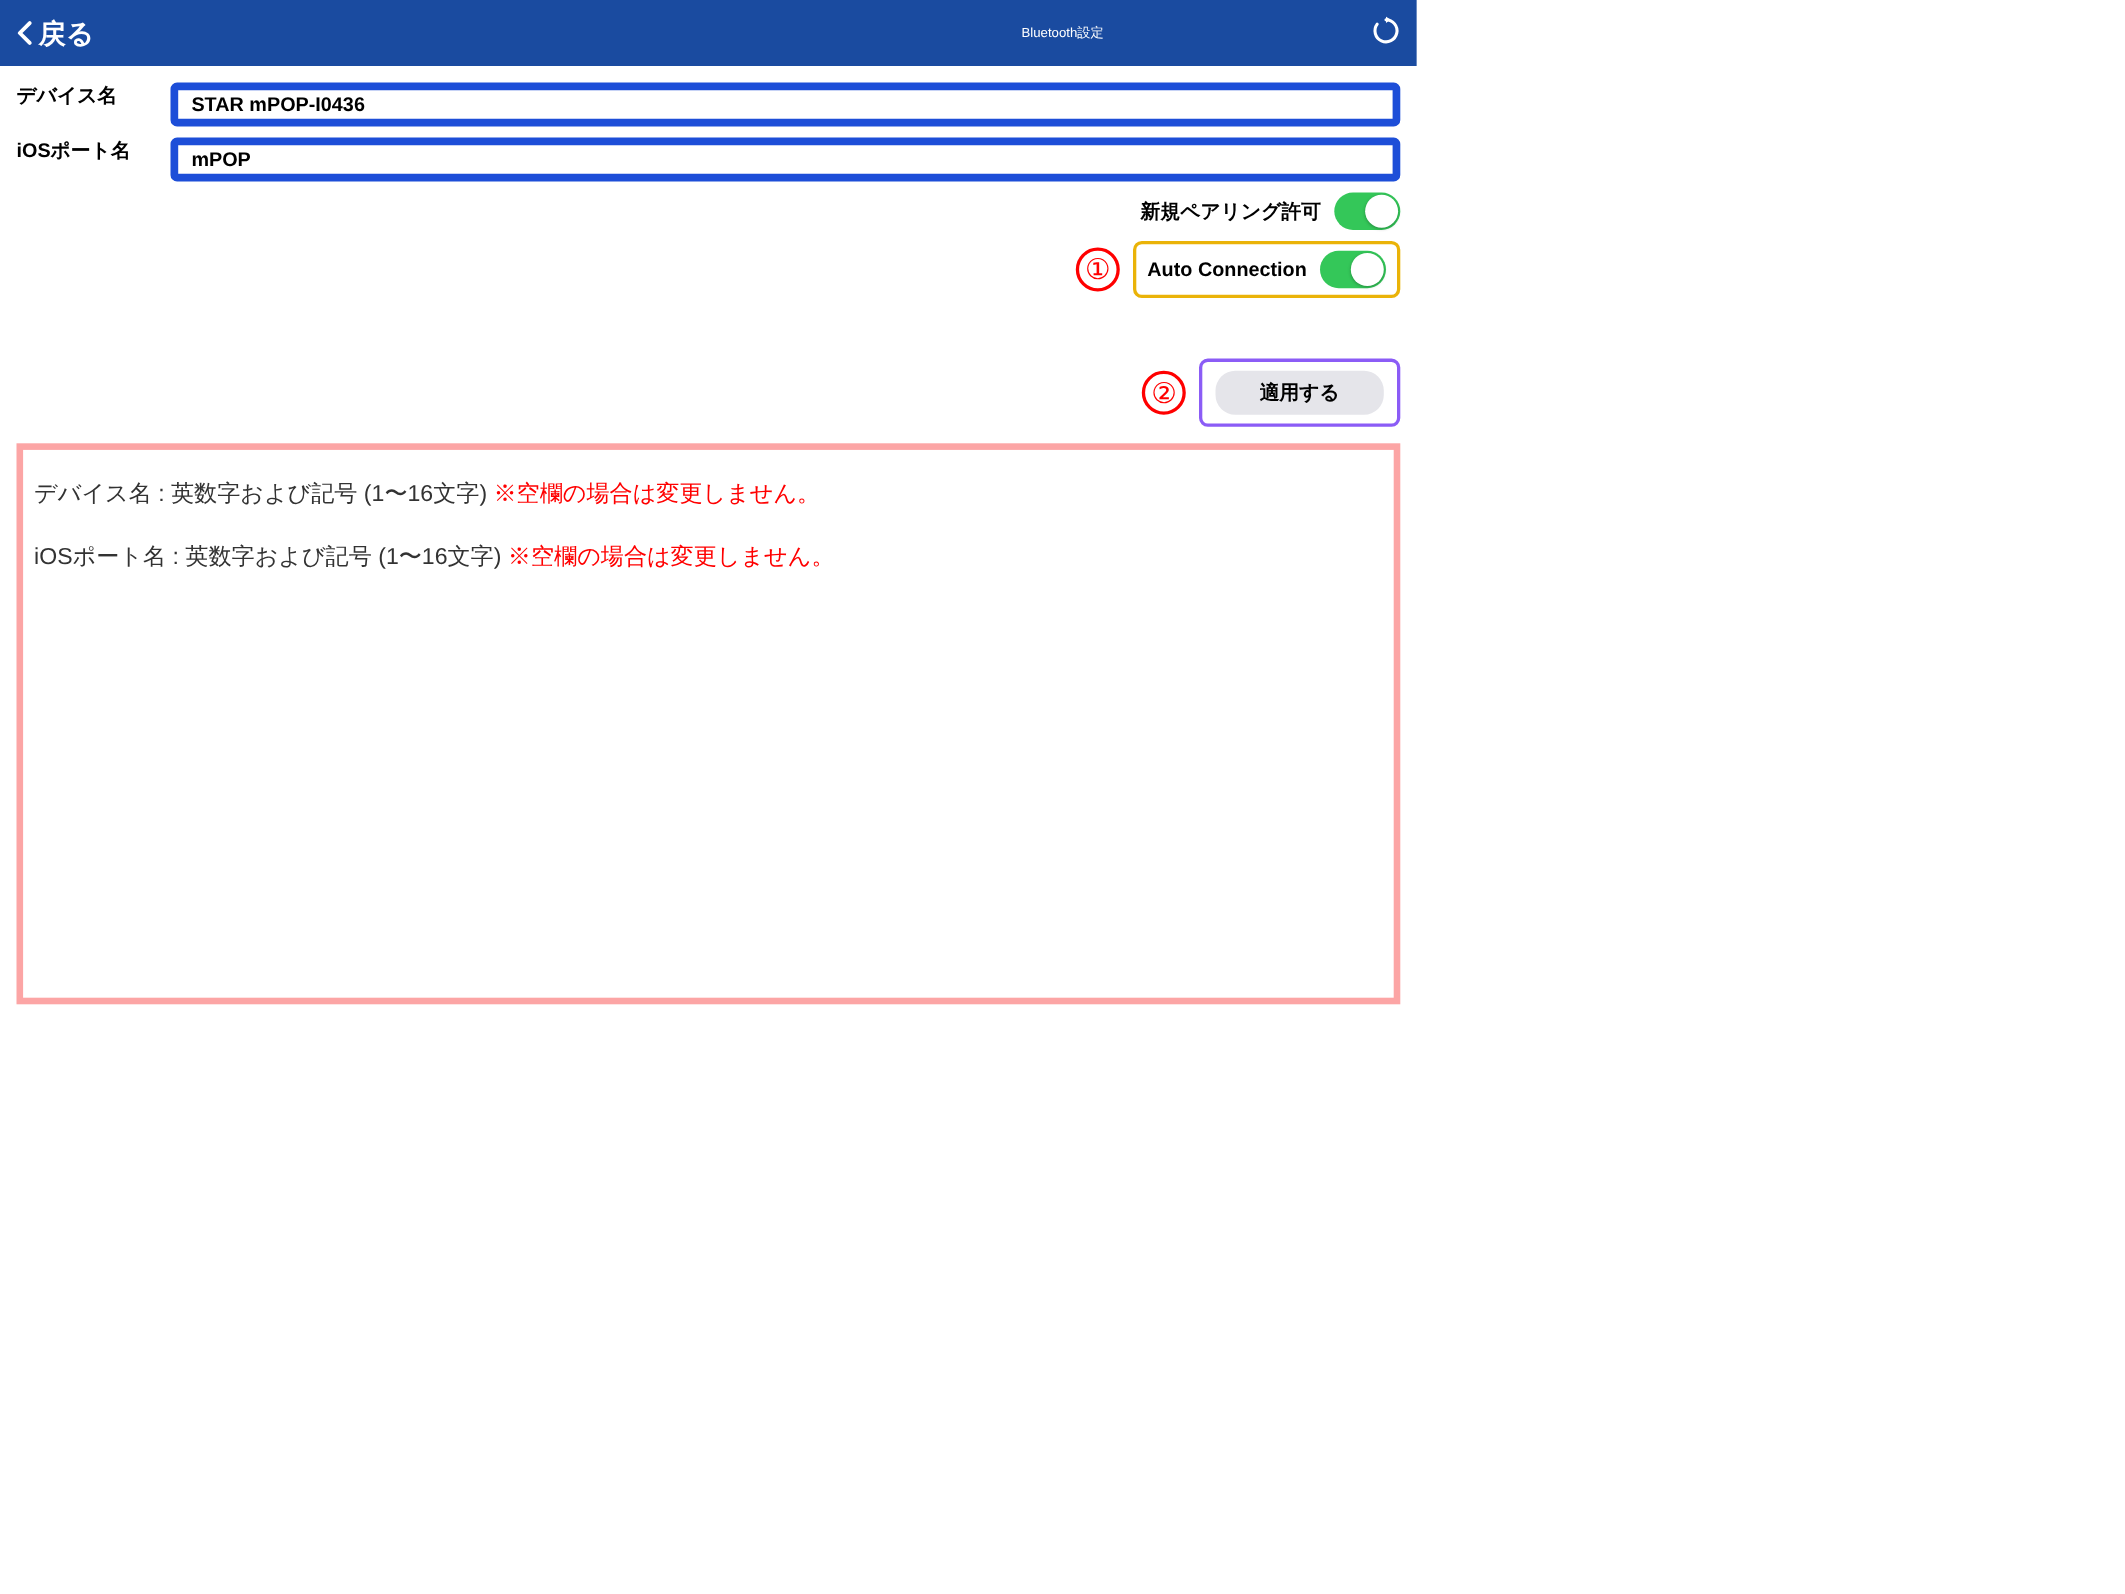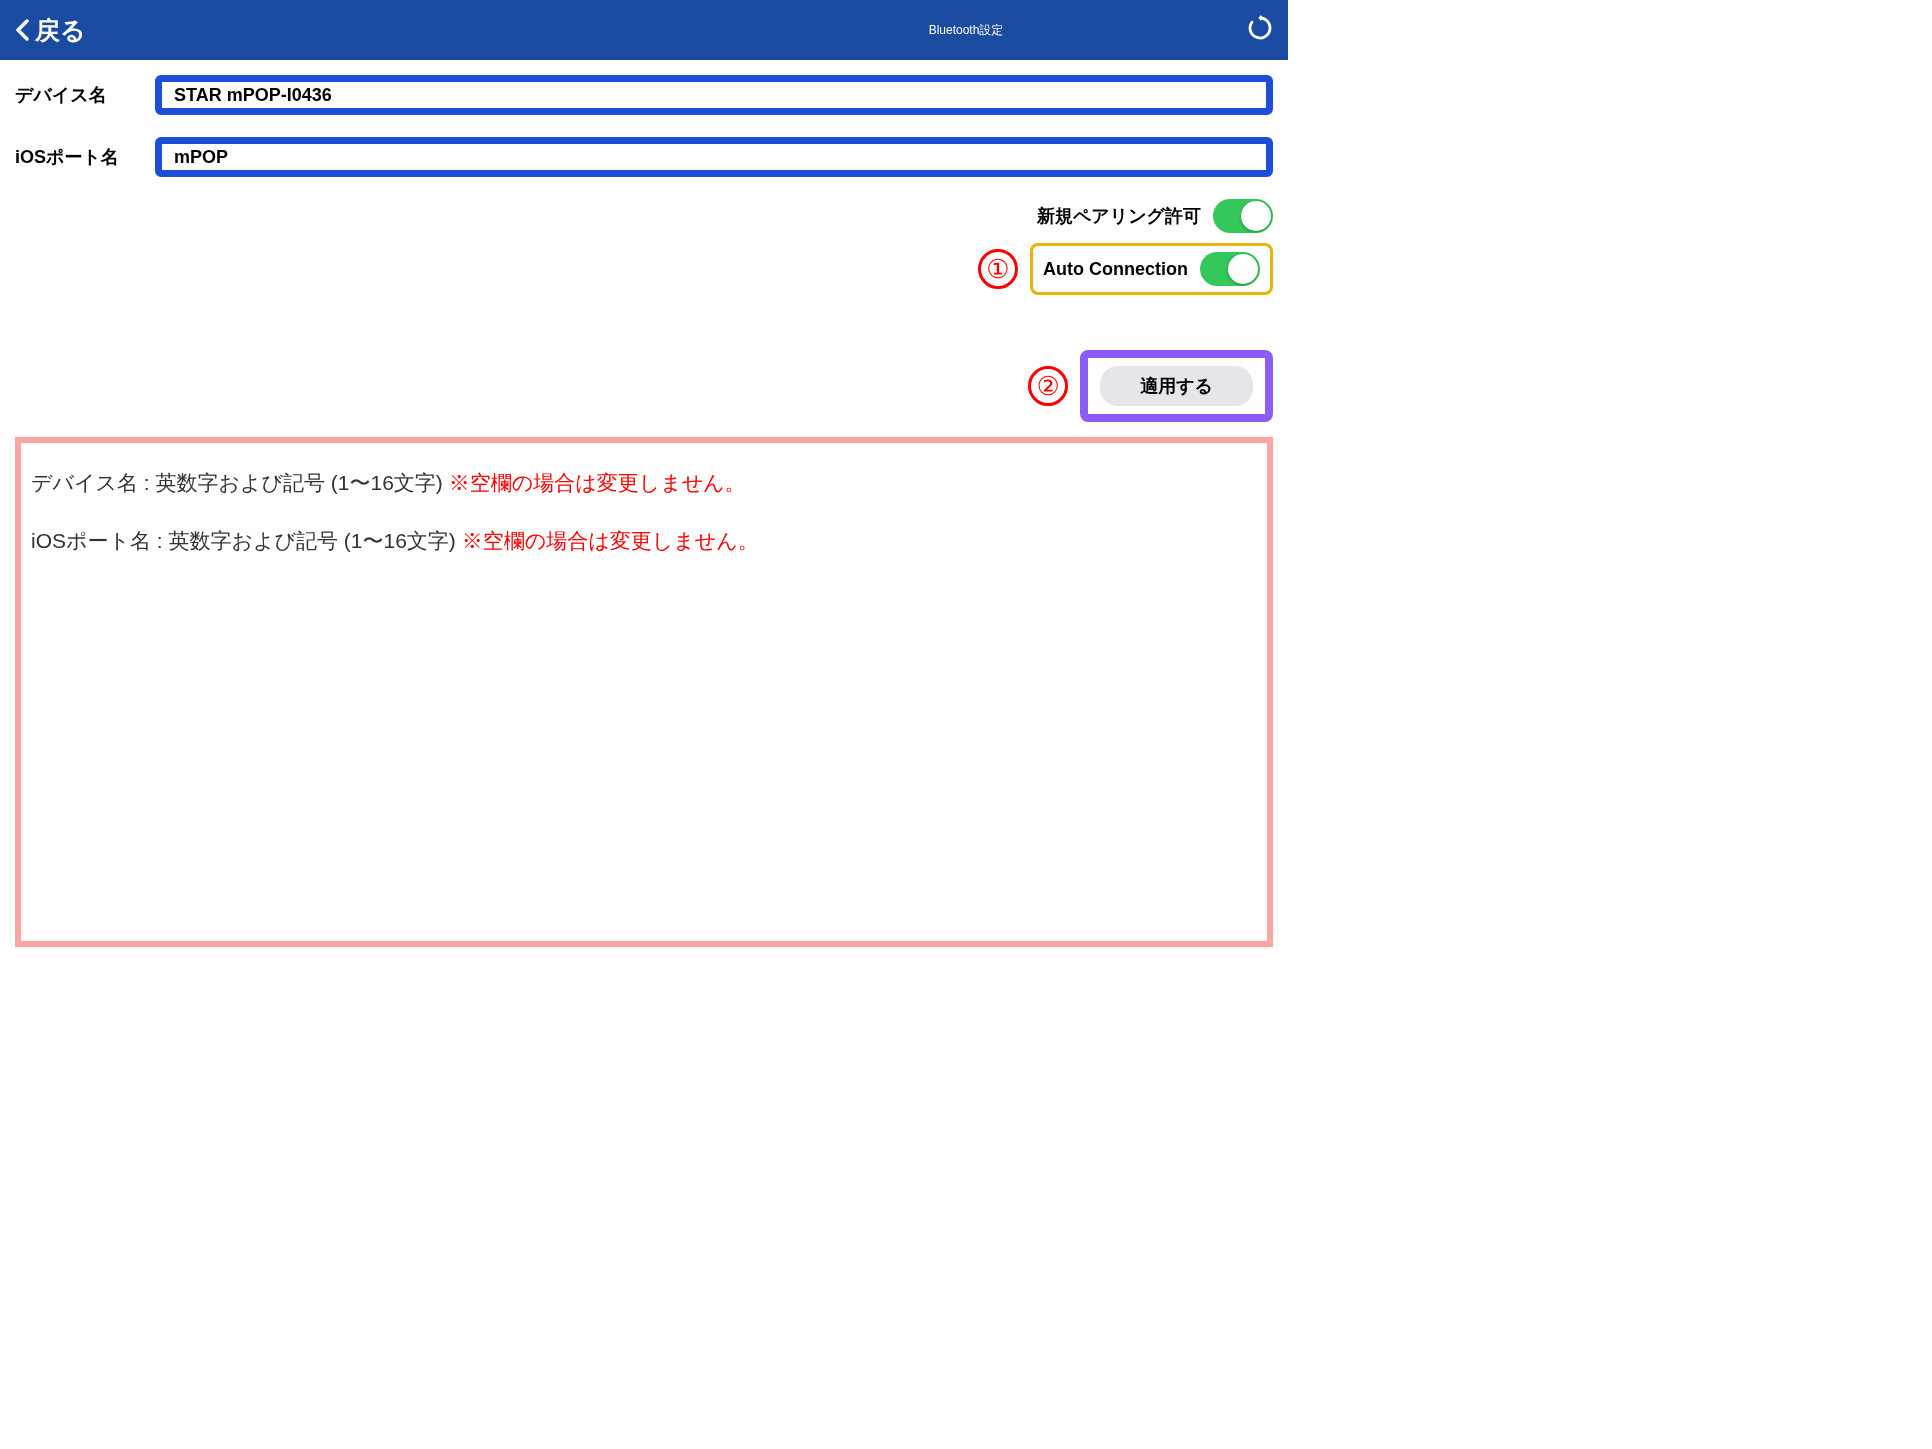--- a/index.html
+++ b/index.html
@@ -32,22 +32,22 @@
   position: absolute;
   left: 50%;
   transform: translateX(-50%);
 }
 .reload-btn { cursor: pointer; }
 
 .content { padding: 15px; }
 
 .form-row {
   display: flex;
-  align-items: center;
-  margin-bottom: 22px;
+  align-items: flex-start;
+  margin-bottom: 10px;
 }
 .form-label {
   width: 140px;
   font-size: 18px;
   font-weight: 700;
 }
 .form-input {
   flex: 1;
   height: 40px;
   border: 7px solid #1d4ed8;
@@ -122,21 +122,21 @@
 .apply-btn {
   background: #e5e5ea;
   border: none;
   border-radius: 18px;
   padding: 8px 40px;
   font-size: 18px;
   font-weight: 700;
   cursor: pointer;
 }
 .apply-box {
-  border: 8px solid #8b5cf6;
+  border: 3px solid #8b5cf6;
   border-radius: 8px;
   padding: 8px 12px;
 }
 
 .info-box {
   border: 6px solid #fca5a5;
   padding: 20px 10px;
   font-size: 21px;
   line-height: 1.9;
   min-height: 510px;

